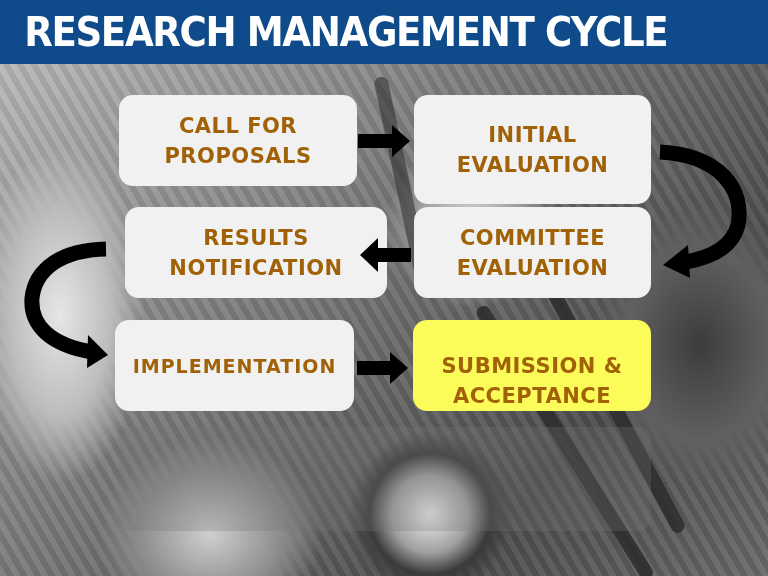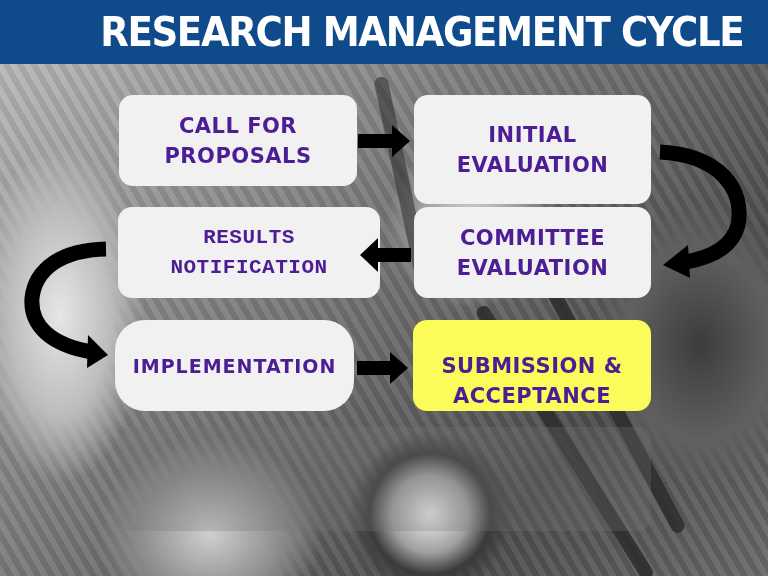--- a/index.html
+++ b/index.html
@@ -19,32 +19,32 @@
         repeating-linear-gradient(60deg, rgba(255,255,255,0.06) 0 6px, rgba(0,0,0,0.08) 6px 12px),
         linear-gradient(135deg, #b8b8b8 0%, #7a7a7a 40%, #4c4c4c 75%, #6a6a6a 100%);
     }
     .belt {
       position: absolute; height: 14px; background: #2b2b2b; border-radius: 7px;
       transform-origin: 0 50%; opacity: 0.85;
     }
     .header {
       position: absolute; left: 0; top: 0; width: 768px; height: 64px;
       background: #0f4a8a;
-      display: flex; align-items: center; justify-content: flex-end;
+      display: flex; align-items: center; justify-content: flex-start;
     }
     .header h1 {
       margin: 0; color: #ffffff; font-weight: bold;
       font-family: "DejaVu Sans", "Liberation Sans", sans-serif;
       font-size: 40px; letter-spacing: -1.5px; white-space: nowrap;
       transform: scaleX(0.93);
     }
     .box {
       position: absolute; background: #f1f1f1; border-radius: 14px;
       display: flex; align-items: center; justify-content: center; text-align: center;
-      color: #4c1d95; font-weight: bold; font-size: 21px; line-height: 30px;
+      color: #a16207; font-weight: bold; font-size: 21px; line-height: 30px;
       font-family: "DejaVu Sans", "Liberation Sans", sans-serif;
       letter-spacing: 0.5px; box-sizing: border-box; padding: 0 6px;
     }
     .box span { white-space: pre-line; }
     .box.small { font-size: 19px; letter-spacing: 1px; }
     .box.highlight { background: #fbfb5a; }
     .ghost {
       position: absolute; left: 118px; top: 427px; width: 533px; height: 104px;
       border-radius: 14px; background: rgba(120,120,120,0.28);
     }
@@ -72,26 +72,26 @@
 <div class="box" style="left:414px; top:95px; width:237px; height:109px;">
   <span>INITIAL
 EVALUATION</span>
 </div>
 
 <div class="box" style="left:414px; top:207px; width:237px; height:91px;">
   <span>COMMITTEE
 EVALUATION</span>
 </div>
 
-<div class="box" style="left:118px; top:207px; width:262px; height:91px;font-family:Liberation Mono, monospace;">
+<div class="box" style="left:125px; top:207px; width:262px; height:91px;">
   <span>RESULTS
 NOTIFICATION</span>
 </div>
 
-<div class="box small" style="left:115px; top:320px; width:239px; height:91px;border-radius:30px;">
+<div class="box small" style="left:115px; top:320px; width:239px; height:91px;">
   <span>IMPLEMENTATION</span>
 </div>
 
 <div class="box highlight" style="left:413px; top:320px; width:238px; height:91px;align-items:flex-end;">
   <span>SUBMISSION &amp;
 ACCEPTANCE</span>
 </div>
 
 <svg class="arrows" viewBox="0 0 768 576">
   <g>

